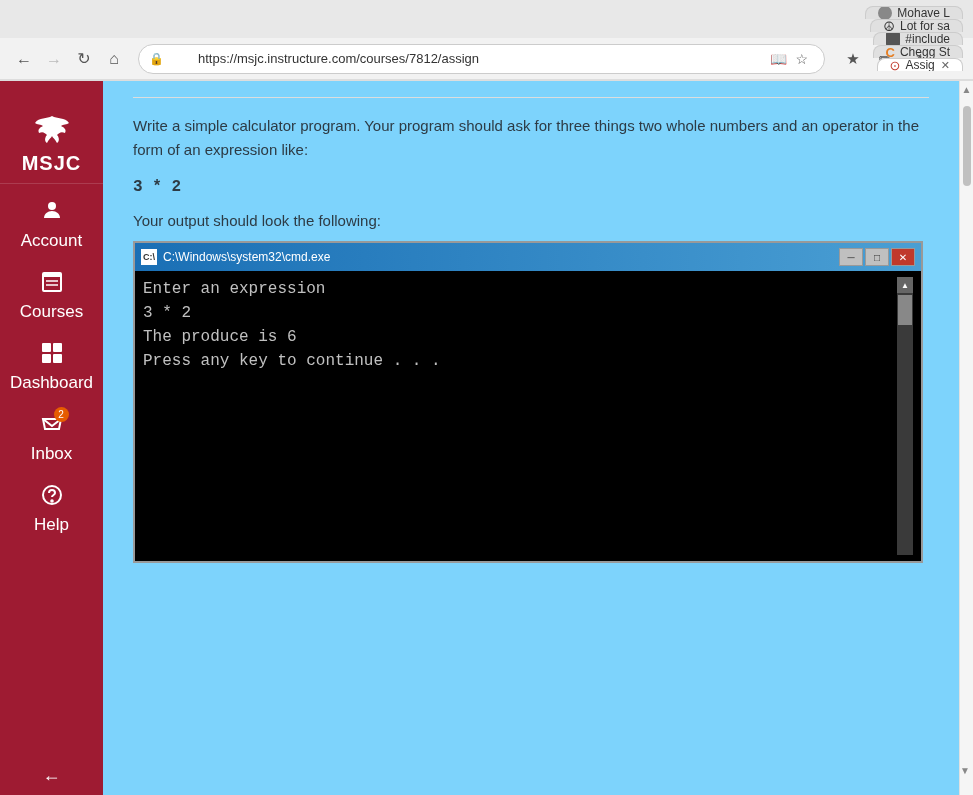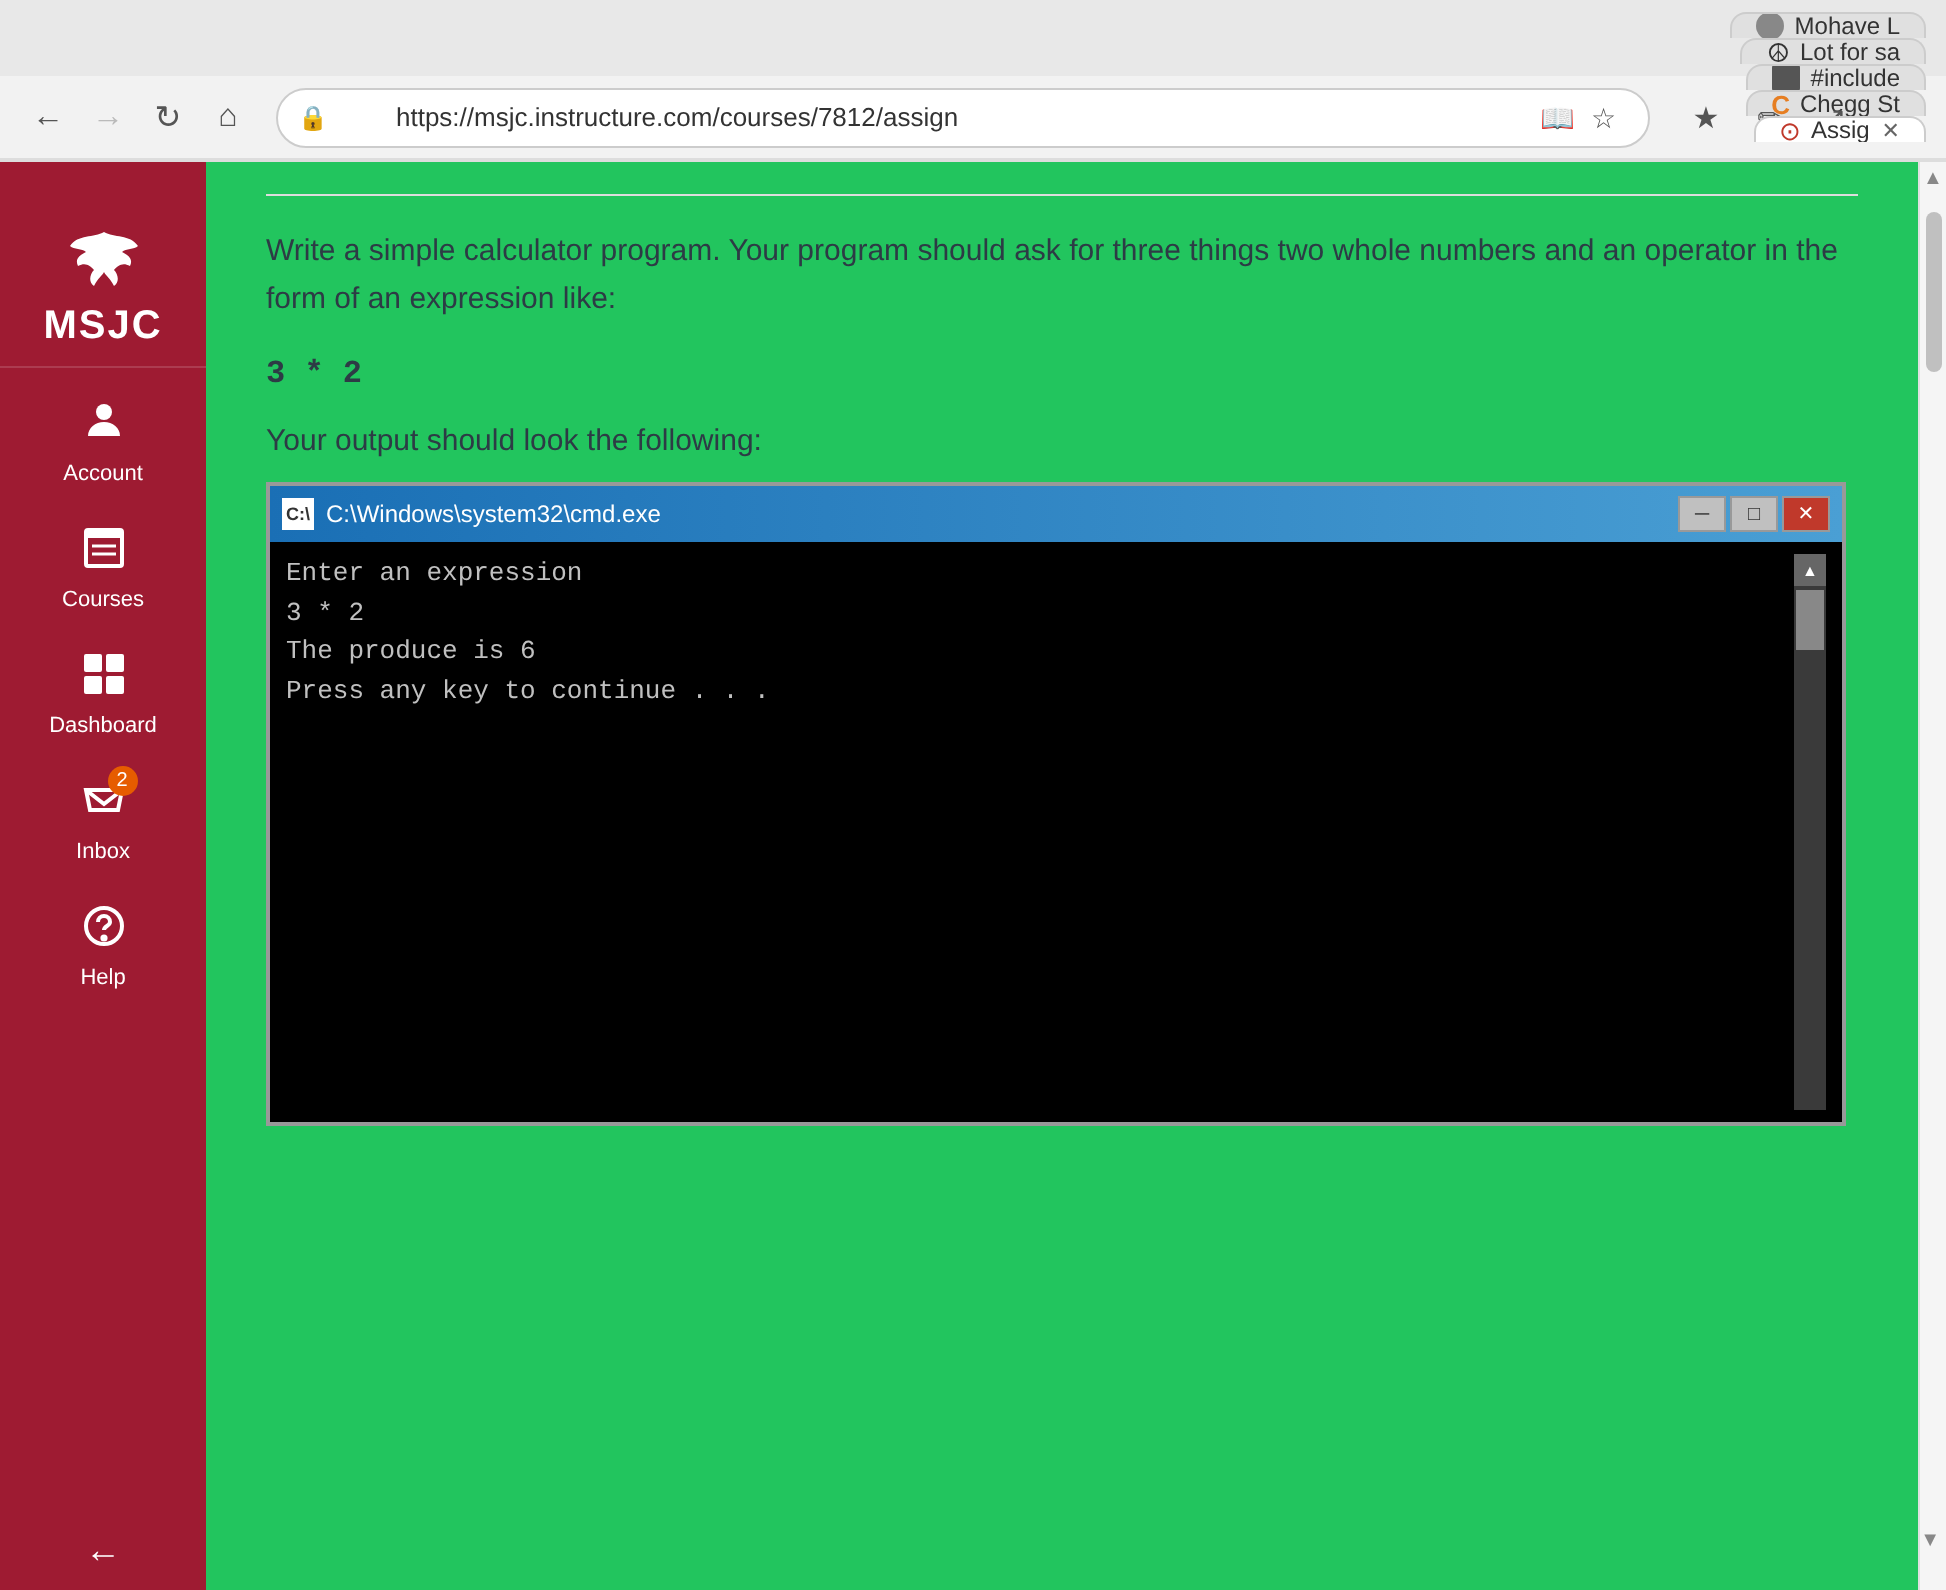--- a/index.html
+++ b/index.html
@@ -176,21 +176,21 @@
       width: 100%;
       color: #fff;
       text-decoration: none;
     }
     .sidebar-icon {
       font-size: 22px;
       margin-bottom: 3px;
       color: #fff;
     }
     .sidebar-label {
-      font-size: 11px;
+      font-size: 17px;
       color: #fff;
       text-align: center;
     }
     .sidebar-bottom {
       margin-top: auto;
       width: 100%;
     }
     .sidebar-collapse {
       display: flex;
       flex-direction: column;
@@ -204,21 +204,21 @@
     
     .content-area {
       flex: 1;
       display: flex;
       overflow: hidden;
     }
     .page-content {
       flex: 1;
       padding: 16px 30px 16px 30px;
       overflow-y: auto;
-      background: #22c55e;
+      background: #7dd3fc;
     }
     .scrollbar-right {
       width: 14px;
       background: #f5f5f5;
       border-left: 1px solid #e0e0e0;
       display: flex;
       flex-direction: column;
       align-items: center;
     }
     .scrollbar-track {
@@ -316,21 +316,21 @@
     .cmd-body {
       background: #000;
       padding: 6px 8px;
       height: 290px;
       display: flex;
     }
     .cmd-text-area {
       flex: 1;
       color: #c0c0c0;
       font-family: 'Courier New', Lucida Console, monospace;
-      font-size: 13px;
+      font-size: 16px;
       line-height: 1.5;
     }
     .cmd-scrollbar {
       width: 16px;
       background: #3a3a3a;
       display: flex;
       flex-direction: column;
       align-items: center;
     }
     .cmd-scroll-up {

